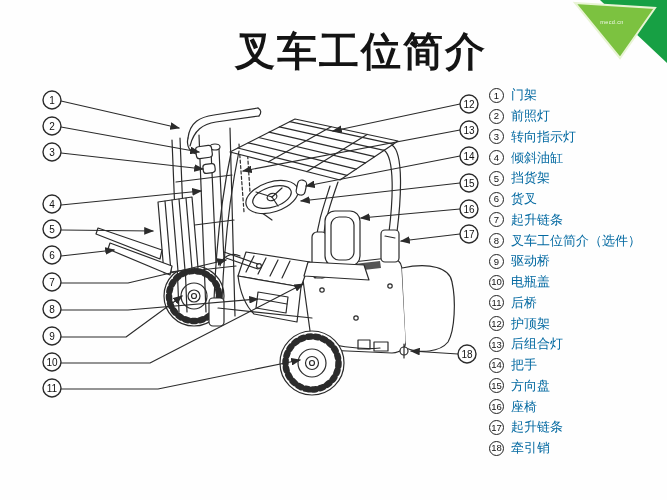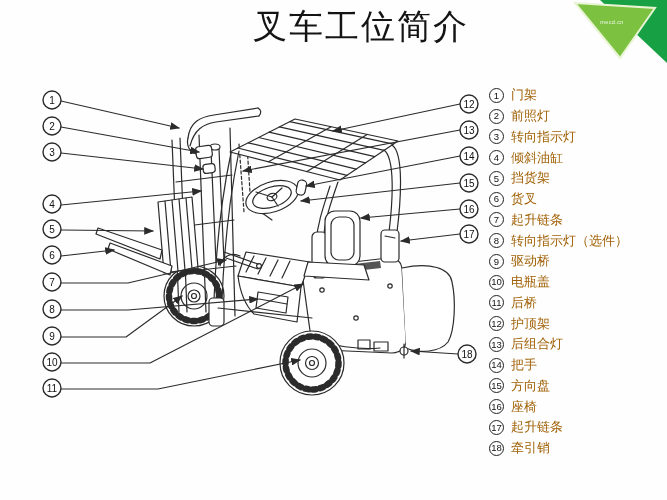--- a/index.html
+++ b/index.html
@@ -2,40 +2,40 @@
 <html><head>
 <meta charset="utf-8">
 <style>
   html,body{margin:0;padding:0;background:#888;}
   .slide{
     position:relative;width:667px;height:500px;margin:0 auto;
     background:#fefefe;overflow:hidden;
     font-family:"Liberation Sans","DejaVu Sans",sans-serif;color:#111;
   }
   .title{
-    position:absolute;top:4px;left:361px;transform:translateX(-50%);
+    position:absolute;top:24px;left:361px;transform:translateX(-50%);
     font-family:"Liberation Serif","DejaVu Serif",serif;
-    font-size:34px;font-weight:400;letter-spacing:2px;white-space:nowrap;color:#141414;
+    font-size:40px;font-weight:700;letter-spacing:2px;white-space:nowrap;color:#141414;
   }
   .deco{position:absolute;top:0;right:0;width:110px;height:80px;}
   .deco .wm{font-size:5.5px;fill:rgba(255,255,255,.9);letter-spacing:.4px;}
   .diagram{position:absolute;left:0;top:0;width:667px;height:500px;}
   .legend{
     position:absolute;left:489px;top:85px;width:172px;
     display:flex;flex-direction:column;
   }
   .legend-row{
     height:20.75px;display:flex;align-items:center;gap:7px;white-space:nowrap;
   }
   .lnum{
     flex:0 0 auto;width:15px;height:15px;border:1.4px solid #222;border-radius:50%;
     display:inline-flex;align-items:center;justify-content:center;
     font-size:9.5px;line-height:1;color:#111;box-sizing:border-box;
   }
-  .llabel{font-size:13px;color:#a16207;}
+  .llabel{font-size:13px;color:#0369a1;}
   svg text.badge{font-size:10px;fill:#111;}
 </style>
 </head>
 <body>
 
 <div class="slide">
 
   <svg class="deco" viewBox="557 0 110 80">
     <polygon points="600,0 667,0 667,63" fill="#17a044"></polygon>
     <polygon points="575,3 655,8 620,58" fill="#7cc240" stroke="#e8f4d4" stroke-width="2"></polygon>
@@ -312,21 +312,21 @@
     <div class="legend-row">
         <span class="lnum">6</span>
         <span class="llabel">货叉</span>
       </div>
     <div class="legend-row">
         <span class="lnum">7</span>
         <span class="llabel">起升链条</span>
       </div>
     <div class="legend-row">
         <span class="lnum">8</span>
-        <span class="llabel">转向指示灯（选件）</span>
+        <span class="llabel">叉车工位简介（选件）</span>
       </div>
     <div class="legend-row">
         <span class="lnum">9</span>
         <span class="llabel">驱动桥</span>
       </div>
     <div class="legend-row">
         <span class="lnum">10</span>
         <span class="llabel">电瓶盖</span>
       </div>
     <div class="legend-row">

